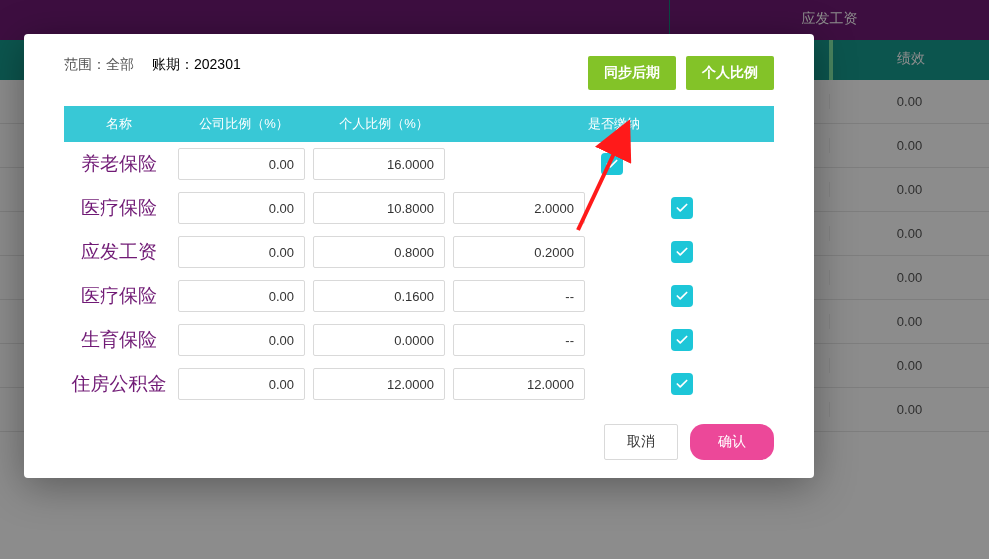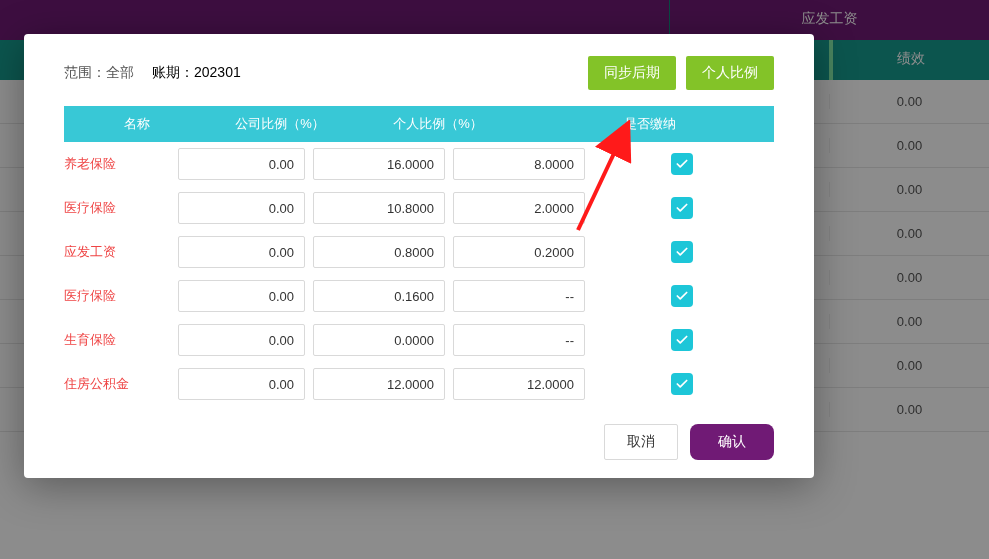--- a/index.html
+++ b/index.html
@@ -59,64 +59,64 @@
     .modal-header {
       display:flex;
       align-items:center;
       justify-content:space-between;
       padding:18px 26px 10px 26px;
     }
     .modal-title { font-size:16px; font-weight:600; color:#333;}
     .close-btn { font-size:22px; color:#555; cursor:pointer; background:none; border:none; line-height:1; padding:0 6px;}
     .modal-toolbar {
       display:flex;
-      align-items:center;
       padding: 22px 40px 10px 40px;
     }
     .range-label { color:#555; margin-right:18px;}
     .period-label { color:#000000;}
     .toolbar-spacer { flex:1; }
     .btn-green {
       background:#83c328;
       color:#fff;
       border:none;
       padding:8px 16px;
       font-size:14px;
       border-radius:2px;
       margin-left:10px;
       cursor:pointer;
+      font-weight:bold;
     }
     .arrow {
       position:absolute;
       left:570px; top:120px;
       width:120px; height:120px;
       pointer-events:none;
       z-index:4;
     }
     .tbl {
       margin: 6px 40px 0 40px;
     }
     .tbl-head {
       display:flex;
       background:#38c8d6;
       color:#fff;
       font-size:13px;
     }
-    .tbl-head .th { padding:9px 0; text-align:center;margin-left:18px; }
+    .tbl-head .th { padding:9px 0; text-align:center; }
     .th-name { width:110px; }
     .th-base { width:135px; }
     .th-comp { width:140px; }
     .th-pers { width:140px; }
     .th-pay  { flex:1; }
     .tbl-row {
       display:flex;
       align-items:center;
       padding:6px 0;
     }
-    .td-name { width:110px; text-align:left; color:#ef4444; font-size:13px;}
+    .td-name { width:110px; text-align:center; color:#701a75; font-size:19px;}
     .td-base { width:135px; padding:0 4px;}
     .td-comp { width:140px; padding:0 4px;}
     .td-pers { width:140px; padding:0 4px;}
     .td-pay  { flex:1; text-align:center;}
     .inp {
       width:100%;
       height:32px;
       border:1px solid #d9d9d9;
       border-radius:2px;
       text-align:right;
@@ -145,25 +145,25 @@
     .btn-cancel {
       background:#fff;
       border:1px solid #d9d9d9;
       color:#333;
       padding:8px 22px;
       border-radius:2px;
       cursor:pointer;
       font-size:14px;
     }
     .btn-confirm {
-      background:#701a75;
+      background:#ec4899;
       border:none;
       color:#fff;
       padding:8px 28px;
-      border-radius:8px;
+      border-radius:14px;
       cursor:pointer;
       font-size:14px;
     }
   </style>
 </head>
 <body>
 
 <div class="bg-table">
   <div class="bg-header-top">
     <div class="cell"></div>
@@ -245,21 +245,20 @@
       <div class="th th-name">名称</div>
       <div class="th th-comp">公司比例（%）</div>
       <div class="th th-pers">个人比例（%）</div>
       <div class="th th-pay">是否缴纳</div>
     </div>
     <div id="tbl-body">
         <div class="tbl-row">
           <div class="td-name">养老保险</div>
           <div class="td-base"><input class="inp" value="0.00" style=""></div>
           <div class="td-comp"><input class="inp" value="16.0000" style=""></div>
-          <div class="td-pers"><input class="inp" value="8.0000" style=""></div>
           <div class="td-pay"><span class="chk">
               <svg viewBox="0 0 24 24">
                 <path d="M4 12l5 5L20 6" stroke="#fff" stroke-width="3" fill="none" stroke-linecap="round" stroke-linejoin="round"></path>
               </svg>
             </span></div>
         </div>
         <div class="tbl-row">
           <div class="td-name">医疗保险</div>
           <div class="td-base"><input class="inp" value="0.00" style=""></div>
           <div class="td-comp"><input class="inp" value="10.8000" style=""></div>

